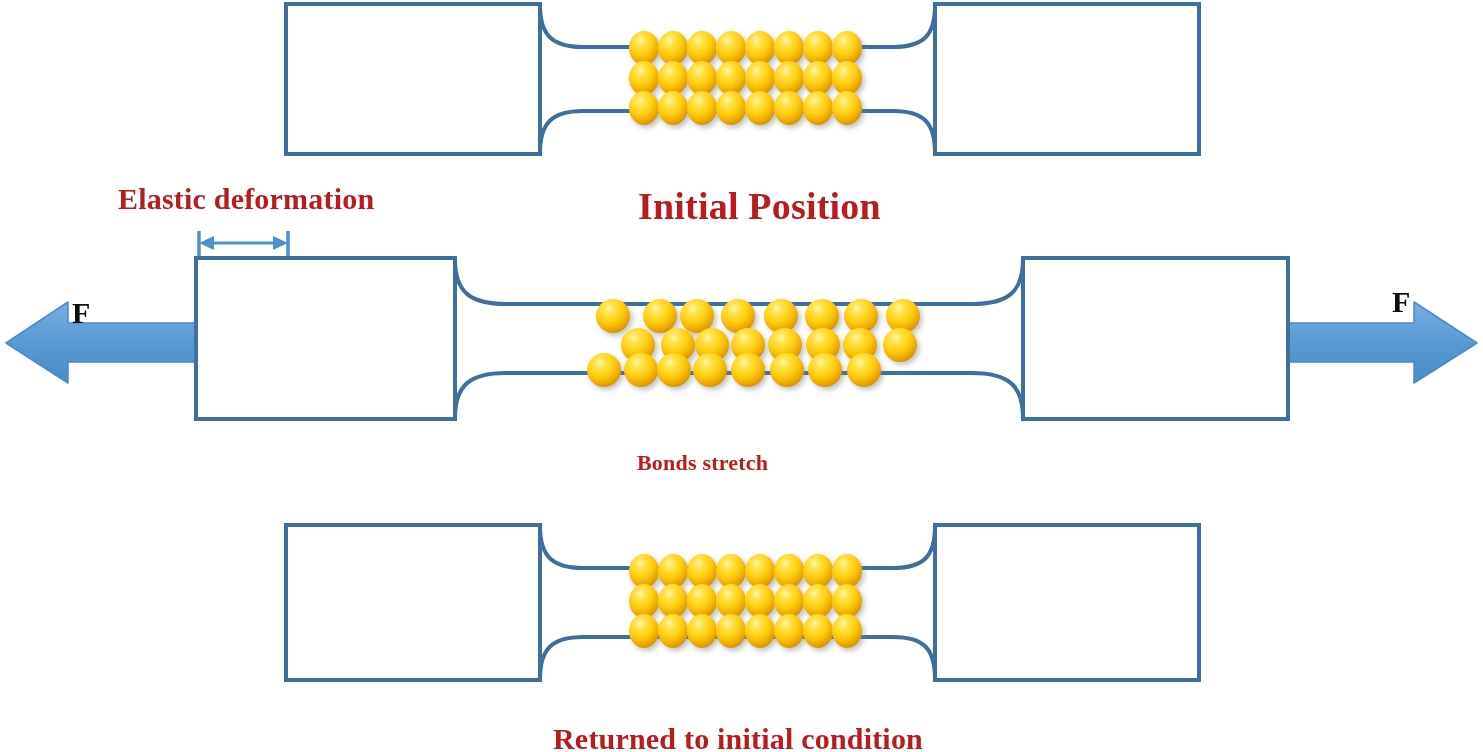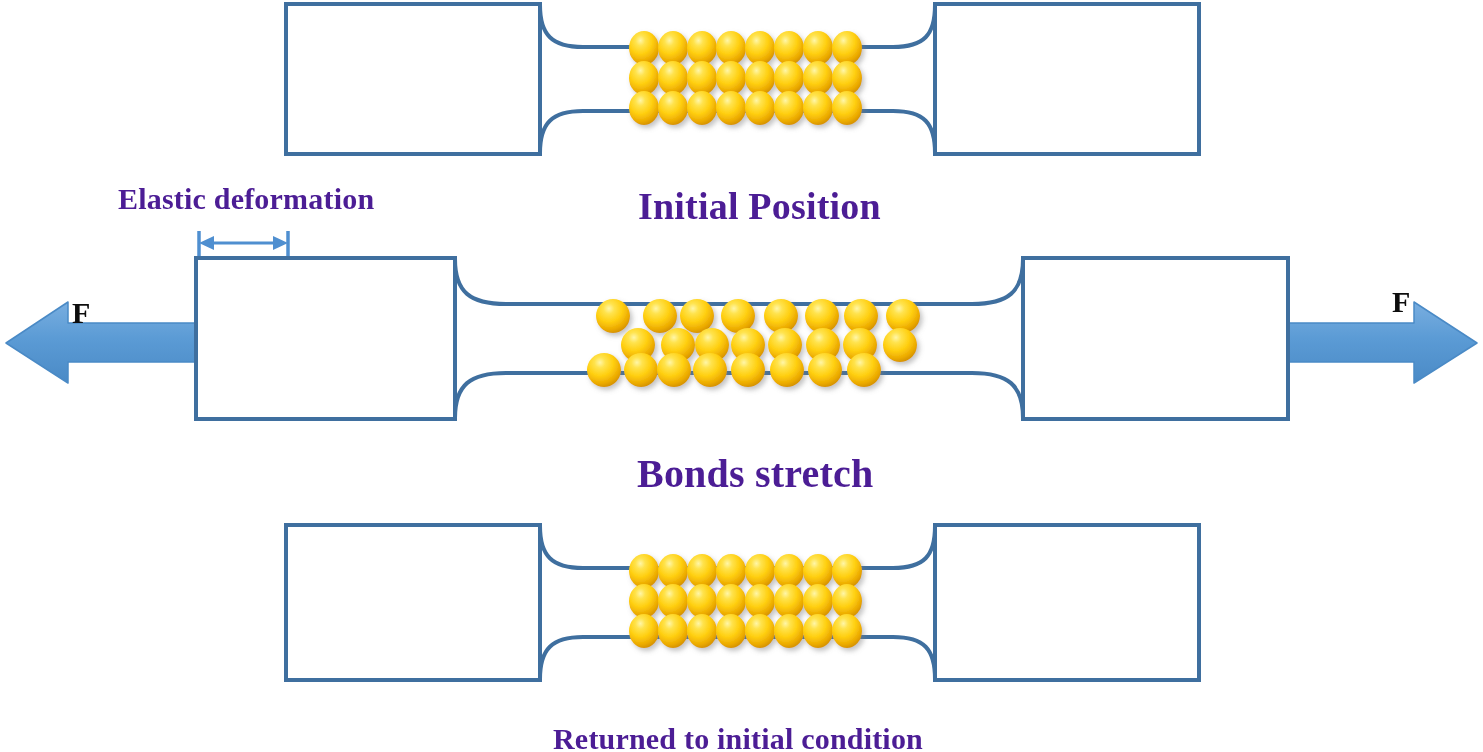--- a/index.html
+++ b/index.html
@@ -11,27 +11,27 @@
     overflow:hidden;
     position:relative;
   }
   #stage{position:absolute;left:0;top:0;width:1483px;height:752px;}
   svg.layer{position:absolute;left:0;top:0;width:1483px;height:752px;}
 
   .caption{
     position:absolute;
     font-family:"Liberation Serif", serif;
     font-weight:bold;
-    color:#4c1d95;
+    color:#b91c1c;
     white-space:nowrap;
     letter-spacing:0.2px;
   }
   #cap-elastic{left:118px;top:182px;font-size:30px;}
   #cap-initial{left:638px;top:184px;font-size:38px;}
-  #cap-bonds{left:637px;top:450px;font-size:40px;}
+  #cap-bonds{left:637px;top:450px;font-size:22px;}
   #cap-returned{left:553px;top:722px;font-size:30px;}
 
   .force-label{
     position:absolute;
     font-family:"Liberation Serif", serif;
     font-weight:bold;
     font-size:30px;
     color:#0d0d0d;
   }
   #force-left-label{left:72px;top:296px;}

